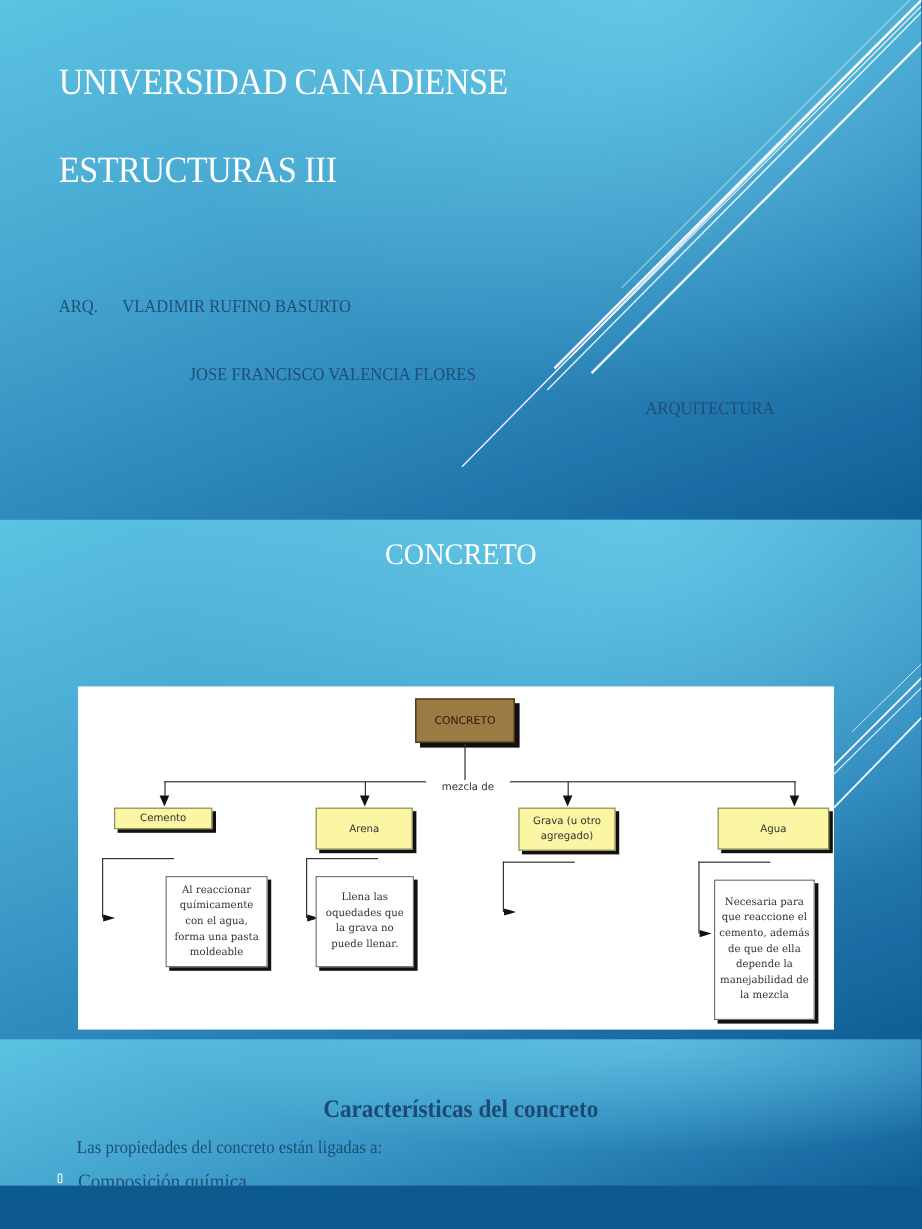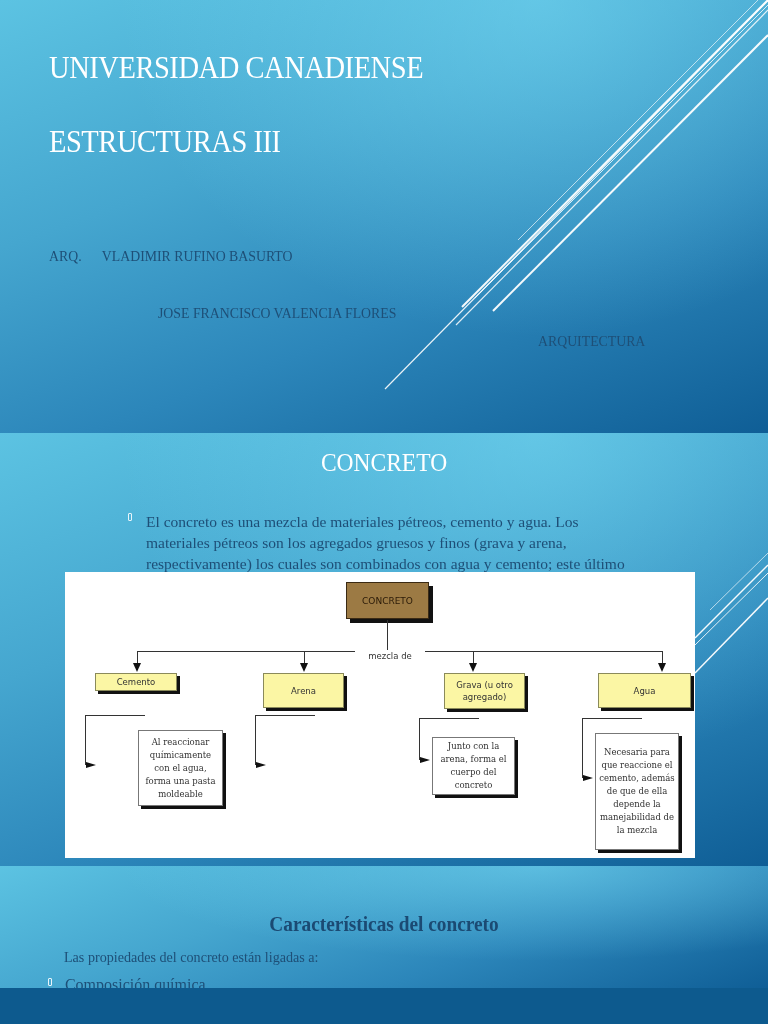--- a/index.html
+++ b/index.html
@@ -137,24 +137,20 @@
 <section id="slide2" class="slide">
   <svg class="deco" width="768" height="433">
     <g stroke="#ffffff" fill="none">
       <line x1="695" y1="240" x2="768" y2="165" stroke-width="1.5" opacity="0.95"></line>
       <line x1="695" y1="205" x2="768" y2="132" stroke-width="1.5" opacity="0.95"></line>
       <line x1="695" y1="212" x2="768" y2="140" stroke-width="1" opacity="0.85"></line>
       <line x1="710" y1="177" x2="768" y2="120" stroke-width="0.8" opacity="0.8"></line>
     </g>
   </svg>
   <div class="s2-title">CONCRETO</div>
-  <div class="s2-bullet">
-    <span class="bul"></span>
-    <span class="txt">El concreto es una mezcla de materiales pétreos, cemento y agua. Los materiales pétreos son los agregados gruesos y finos (grava y arena, respectivamente) los cuales son combinados con agua y cemento; este último</span>
-  </div>
 
   <div class="diagram">
     <div class="d-root">CONCRETO</div>
 
     <div class="d-vline" style="left:322px; top:48px; height:30px;"></div>
 
     <div class="d-hline" style="left:72px; top:79px; width:218px;"></div>
     <div class="d-hline" style="left:360px; top:79px; width:238px;"></div>
     <div class="d-mezcla">mezcla de</div>
 
@@ -162,41 +158,41 @@
     <div class="d-arrow" style="left:68px; top:91px;"></div>
     <div class="d-vline" style="left:239px; top:79px; height:14px;"></div>
     <div class="d-arrow" style="left:235px; top:91px;"></div>
     <div class="d-vline" style="left:408px; top:79px; height:14px;"></div>
     <div class="d-arrow" style="left:404px; top:91px;"></div>
     <div class="d-vline" style="left:597px; top:79px; height:14px;"></div>
     <div class="d-arrow" style="left:593px; top:91px;"></div>
 
     <div class="d-box" style="left:30px; top:101px; width:82px; height:18px;">Cemento</div>
     <div class="d-box" style="left:198px; top:101px; width:81px; height:35px;">Arena</div>
-    <div class="d-box" style="left:367px; top:101px; width:81px; height:36px;margin-left:12px;">Grava (u otro agregado)</div>
+    <div class="d-box" style="left:367px; top:101px; width:81px; height:36px;">Grava (u otro agregado)</div>
     <div class="d-box" style="left:533px; top:101px; width:93px; height:35px;">Agua</div>
 
     <div class="d-vline" style="left:20px; top:143px; height:50px;"></div>
     <div class="d-hline" style="left:20px; top:143px; width:60px;"></div>
     <div class="d-arrow-r" style="left:21px; top:190px;"></div>
 
     <div class="d-vline" style="left:190px; top:143px; height:50px;"></div>
     <div class="d-hline" style="left:190px; top:143px; width:60px;"></div>
     <div class="d-arrow-r" style="left:191px; top:190px;"></div>
 
     <div class="d-vline" style="left:354px; top:146px; height:42px;"></div>
     <div class="d-hline" style="left:354px; top:146px; width:60px;"></div>
     <div class="d-arrow-r" style="left:355px; top:185px;"></div>
 
     <div class="d-vline" style="left:517px; top:146px; height:60px;"></div>
     <div class="d-hline" style="left:517px; top:146px; width:60px;"></div>
     <div class="d-arrow-r" style="left:518px; top:203px;"></div>
 
     <div class="d-desc" style="left:28px; top:158px; width:85px; height:76px;margin-left:45px;">Al reaccionar químicamente con el agua, forma una pasta moldeable</div>
-    <div class="d-desc" style="left:367px; top:165px; width:83px; height:58px;">Junto con la arena, forma el cuerpo del concreto</div>
+    <div class="d-desc" style="left:198px; top:158px; width:82px; height:76px;">Llena las oquedades que la grava no puede llenar.</div>
     <div class="d-desc" style="left:530px; top:161px; width:84px; height:117px;">Necesaria para que reaccione el cemento, además de que de ella depende la manejabilidad de la mezcla</div>
   </div>
 </section>
 
 <section id="slide3" class="slide">
   <div class="s3-title">Características del concreto</div>
   <div class="s3-intro">Las propiedades del concreto están ligadas a:</div>
   <div id="s3-item-0" class="s3-item">
     <span class="bul"></span>
     <span class="txt">Composición química</span>

